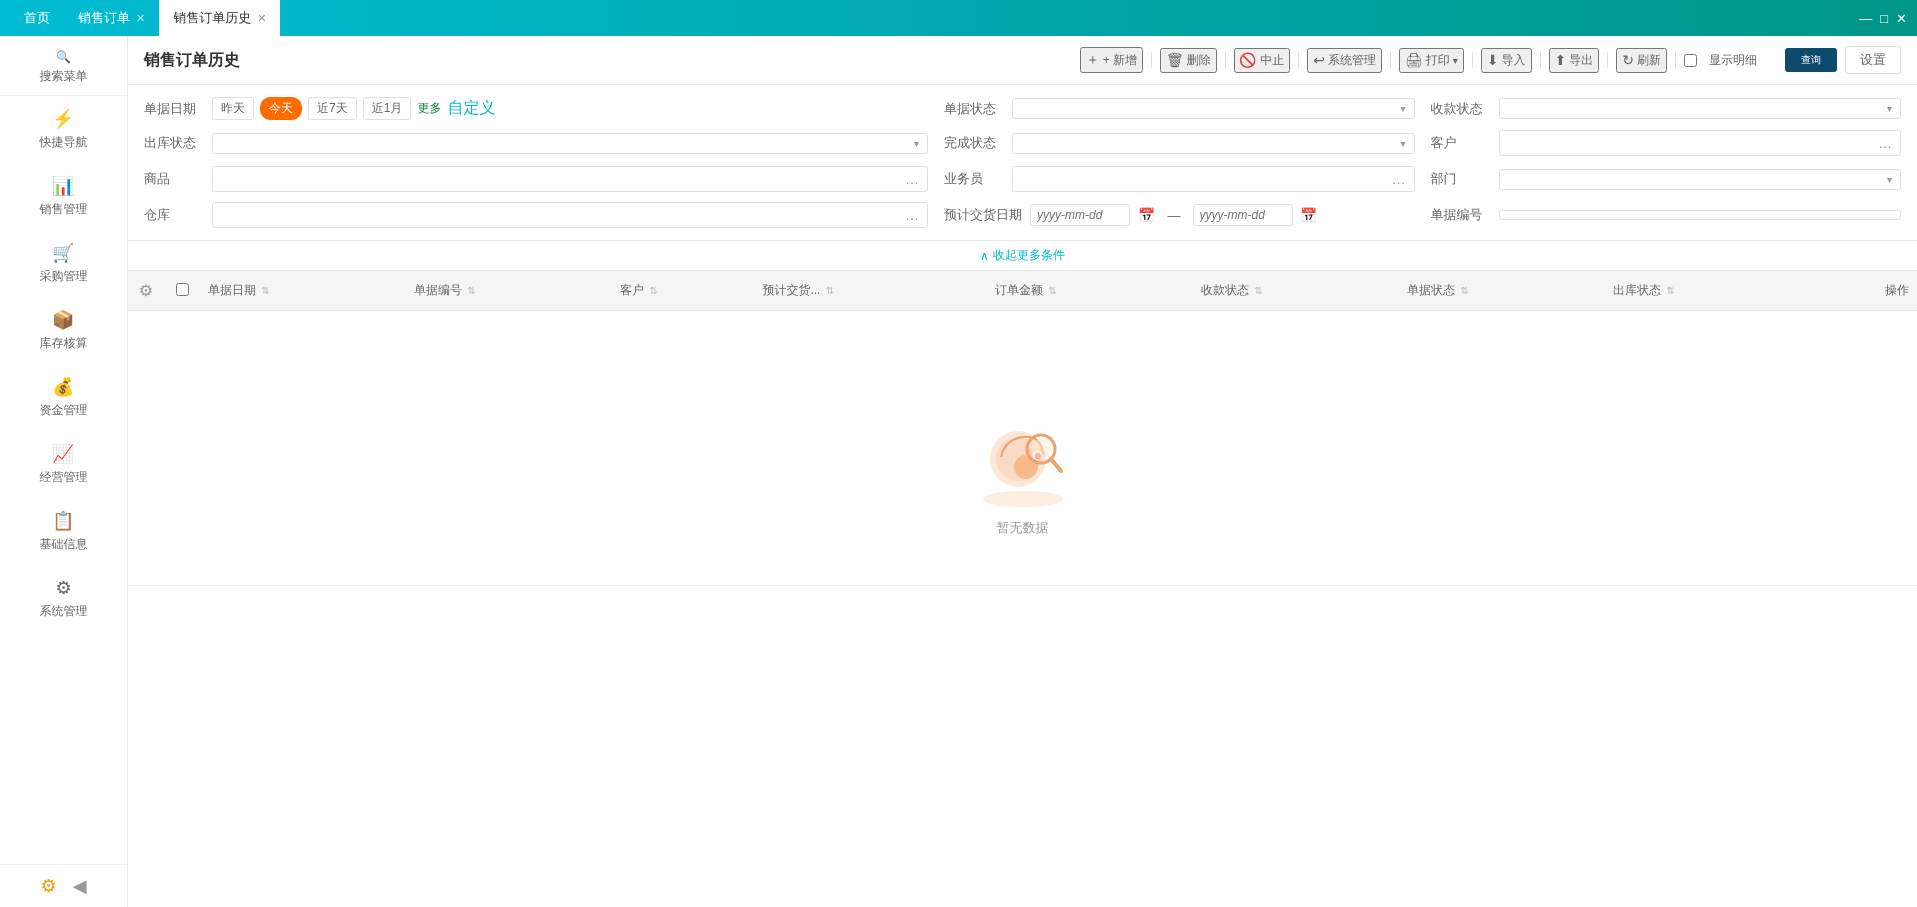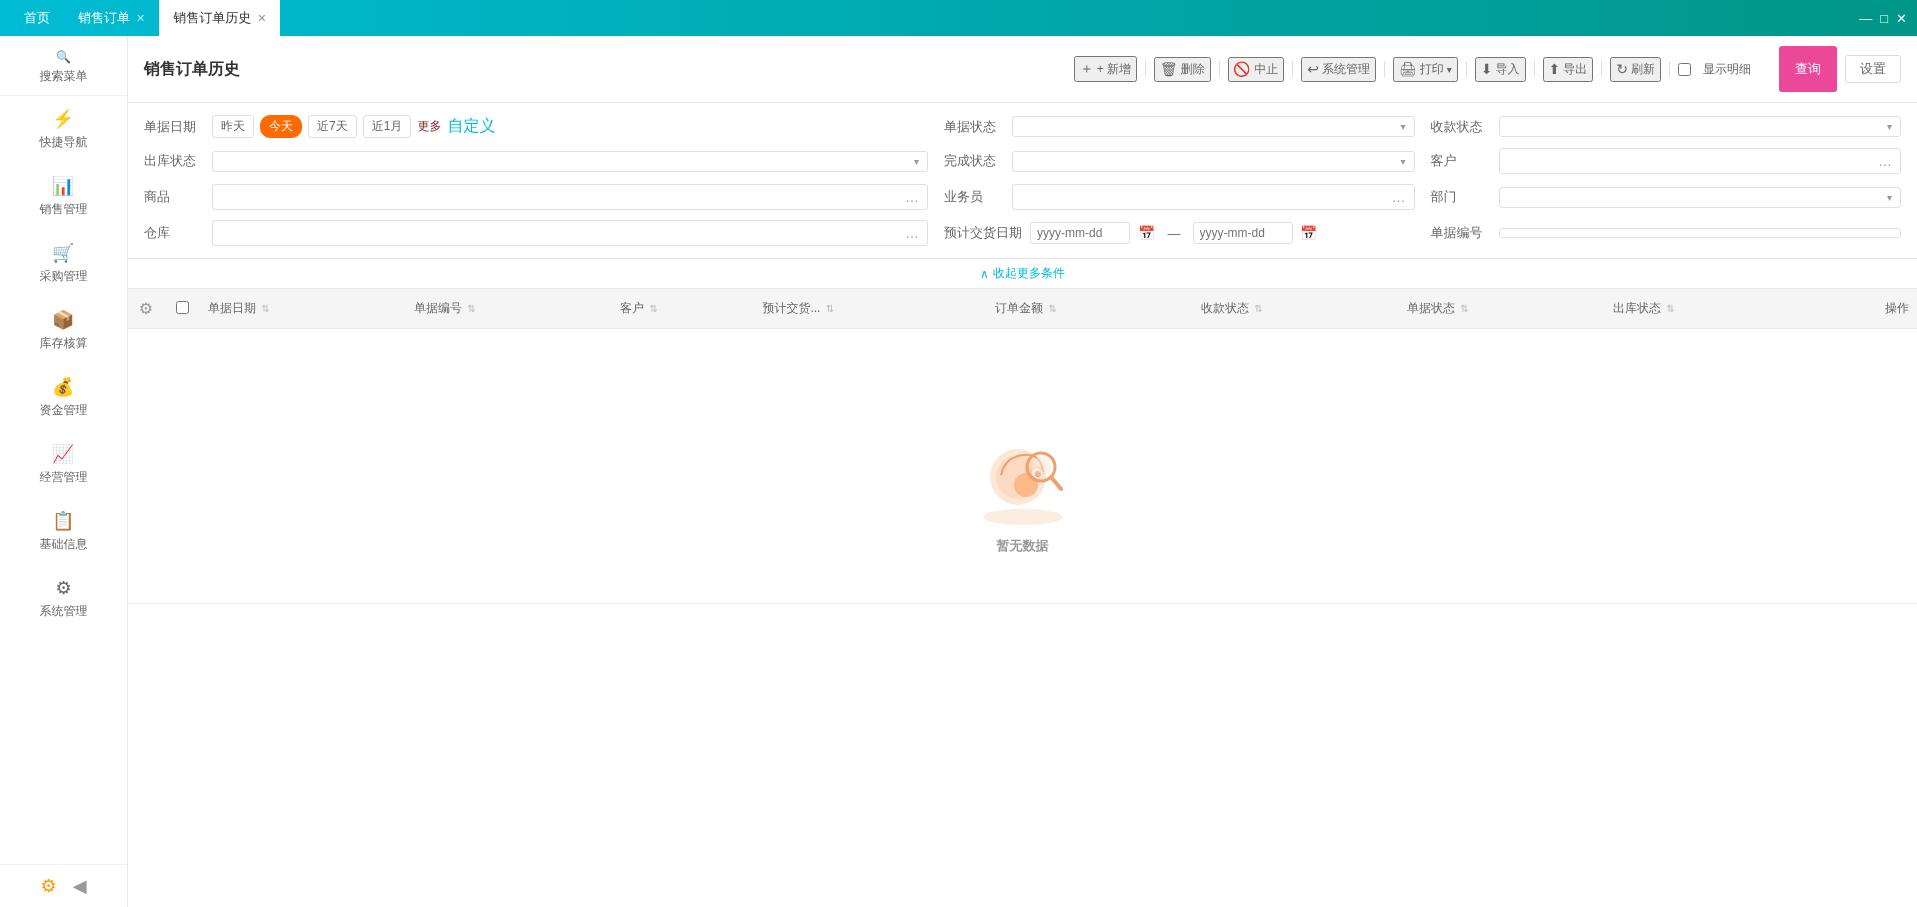--- a/index.html
+++ b/index.html
@@ -28,59 +28,59 @@
     
     .content { flex: 1; display: flex; flex-direction: column; overflow: hidden; background: #f5f5f5; }
 
     
     .page-header { background: #fff; padding: 10px 16px 0 16px; border-bottom: 1px solid #e8e8e8; display: flex; align-items: center; justify-content: space-between; flex-shrink: 0; }
     .page-title { font-size: 16px; font-weight: bold; color: #333; padding-bottom: 10px; }
     .toolbar { display: flex; align-items: center; gap: 8px; padding-bottom: 10px; }
     .toolbar-btn { display: flex; align-items: center; gap: 3px; font-size: 12px; color: #666; cursor: pointer; padding: 2px 4px; white-space: nowrap; }
     .toolbar-btn .btn-icon { font-size: 14px; }
     .toolbar-divider { width: 1px; height: 16px; background: #e0e0e0; }
-    .query-btn { background: #ec4899; color: #fff; border: none; border-radius: 3px; padding: 14px 16px; cursor: pointer; font-size: 13px; }
+    .query-btn { background: #0c4a6e; color: #fff; border: none; border-radius: 3px; padding: 5px 16px; cursor: pointer; font-size: 10px; }
     .setting-btn { background: #fff; color: #666; border: 1px solid #ddd; border-radius: 3px; padding: 4px 14px; cursor: pointer; font-size: 13px; }
     .checkbox-label { display: flex; align-items: center; gap: 12px; font-size: 12px; color: #666; cursor: pointer; }
 
     
     .filter-area { background: #fff; padding: 12px 16px; border-bottom: 1px solid #e8e8e8; flex-shrink: 0; }
     .filter-row { display: flex; align-items: center; gap: 0; margin-bottom: 10px; }
     .filter-row:last-child { margin-bottom: 0; }
     .filter-field { display: flex; align-items: center; flex: 1; gap: 8px; min-width: 0; }
     .filter-label { color: #666; font-size: 13px; white-space: nowrap; min-width: 60px; }
     .filter-input { flex: 1; border: 1px solid #e0e0e0; border-radius: 3px; padding: 4px 8px; font-size: 12px; color: #333; background: #fff; display: flex; align-items: center; justify-content: space-between; cursor: pointer; min-width: 0; }
     .filter-input-text { color: #999; }
     .filter-input .arrow { color: #999; font-size: 10px; }
     .date-filter { display: flex; align-items: center; gap: 6px; flex: 1; }
     .date-btn { padding: 2px 8px; border-radius: 3px; font-size: 12px; cursor: pointer; border: 1px solid #e0e0e0; background: #fff; color: #666; }
     .date-btn.active { background: #ff6b00; color: #fff; border-color: #ff6b00; border-radius: 10px; }
     .date-range { font-size: 12px; color: #666; white-space: nowrap; }
-    .more-link { color: #7f1d1d; font-size: 12px; cursor: pointer; white-space: nowrap; }
+    .more-link { color: #15803d; font-size: 12px; cursor: pointer; white-space: nowrap; }
     .custom-link { color: #00bcd4; font-size: 16px; cursor: pointer; }
     .ellipsis-btn { color: #999; cursor: pointer; font-size: 14px; }
-    .date-input { border: 1px solid #e0e0e0; border-radius: 3px; padding: 3px 6px; font-size: 12px; color: #999; width: 100px; }
+    .date-input { border: 1px solid #e0e0e0; border-radius: 3px; padding: 3px 6px; font-size: 12px; color: #999; width: 100px; font-style: italic; }
     .calendar-icon { color: #999; font-size: 14px; cursor: pointer; }
     .dash { color: #666; margin: 0 4px; }
 
     
     .collapse-bar { display: flex; align-items: center; justify-content: center; padding: 6px 0; background: #fff; border-bottom: 1px solid #e8e8e8; cursor: pointer; color: #00bcd4; font-size: 12px; gap: 4px; flex-shrink: 0; }
 
     
     .table-container { flex: 1; overflow: auto; background: #fff; margin: 0; }
     table { width: 100%; border-collapse: collapse; font-size: 12px; }
     thead tr { background: #f5f5f5; }
     th { padding: 10px 8px; text-align: left; color: #666; font-weight: normal; border-bottom: 1px solid #e8e8e8; white-space: nowrap; position: relative; }
     th .sort-icon { font-size: 10px; color: #bbb; margin-left: 2px; }
     td { padding: 8px; border-bottom: 1px solid #f0f0f0; color: #333; }
     .table-settings-icon { font-size: 16px; color: #999; cursor: pointer; }
     .checkbox-col { width: 36px; text-align: center; }
 
     
-    .empty-state { display: flex; flex-direction: column; align-items: center; justify-content: space-between; padding: 80px 0 40px 0; font-weight: bold; }
+    .empty-state { display: flex; flex-direction: column; align-items: center; justify-content: space-between; padding: 80px 0 40px 0; }
     .empty-text { color: #999; font-size: 13px; }
 
     
     .table-footer { display: flex; align-items: center; justify-content: flex-end; gap: 8px; padding: 10px 16px; background: #fff; border-top: 1px solid #e8e8e8; flex-shrink: 0; font-size: 13px; color: #666; }
     .page-size-select { border: 1px solid #e0e0e0; border-radius: 3px; padding: 2px 4px; font-size: 12px; color: #333; cursor: pointer; }
     .page-nav-btn { border: 1px solid #e0e0e0; border-radius: 3px; padding: 2px 6px; background: #fff; cursor: pointer; color: #666; font-size: 12px; }
     .page-input { border: 1px solid #e0e0e0; border-radius: 3px; padding: 2px 6px; font-size: 12px; width: 40px; text-align: center; }
 
     .empty-svg { width: 120px; height: 120px; }
   </style>

